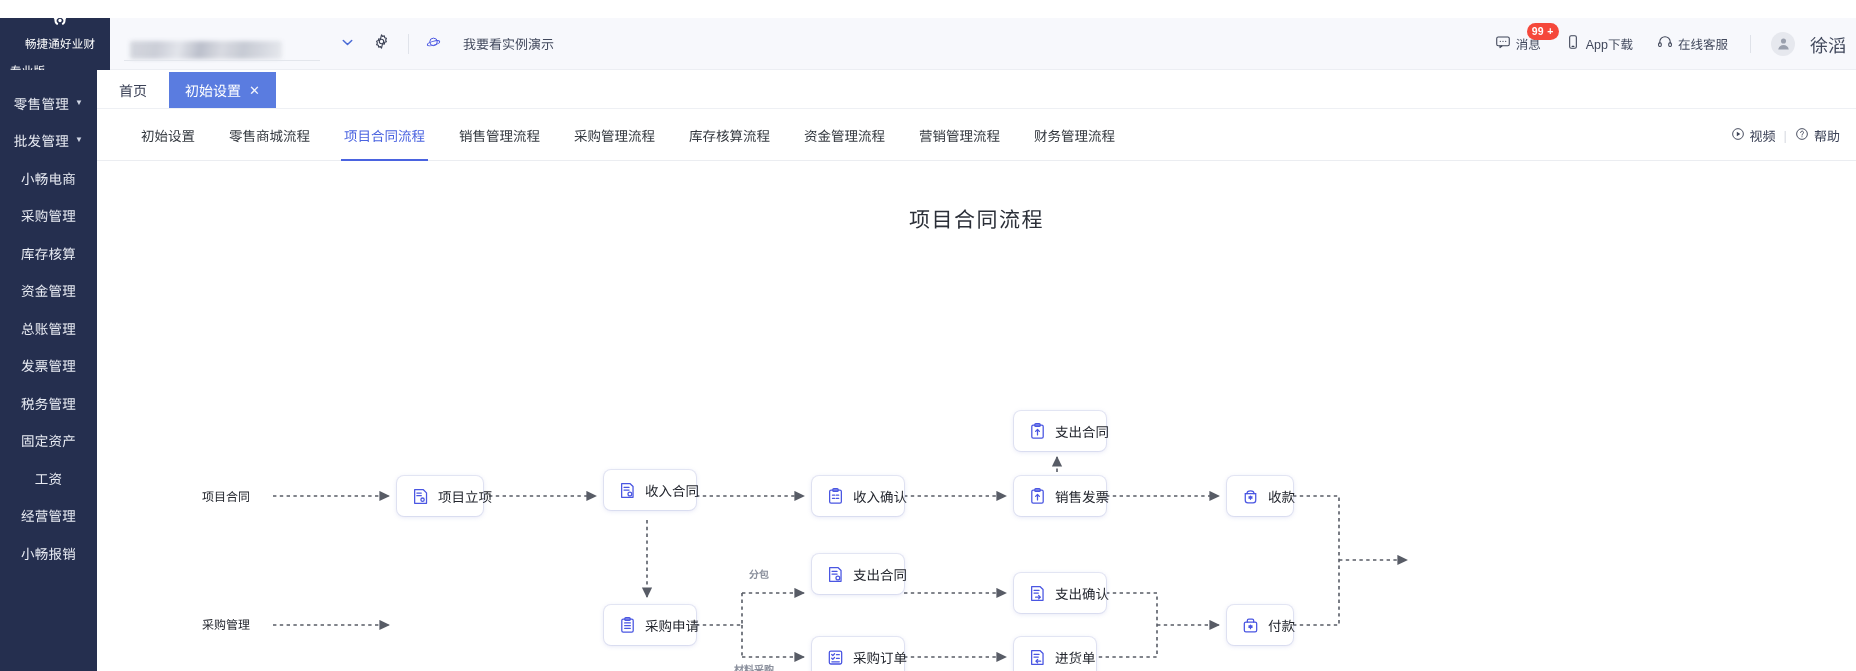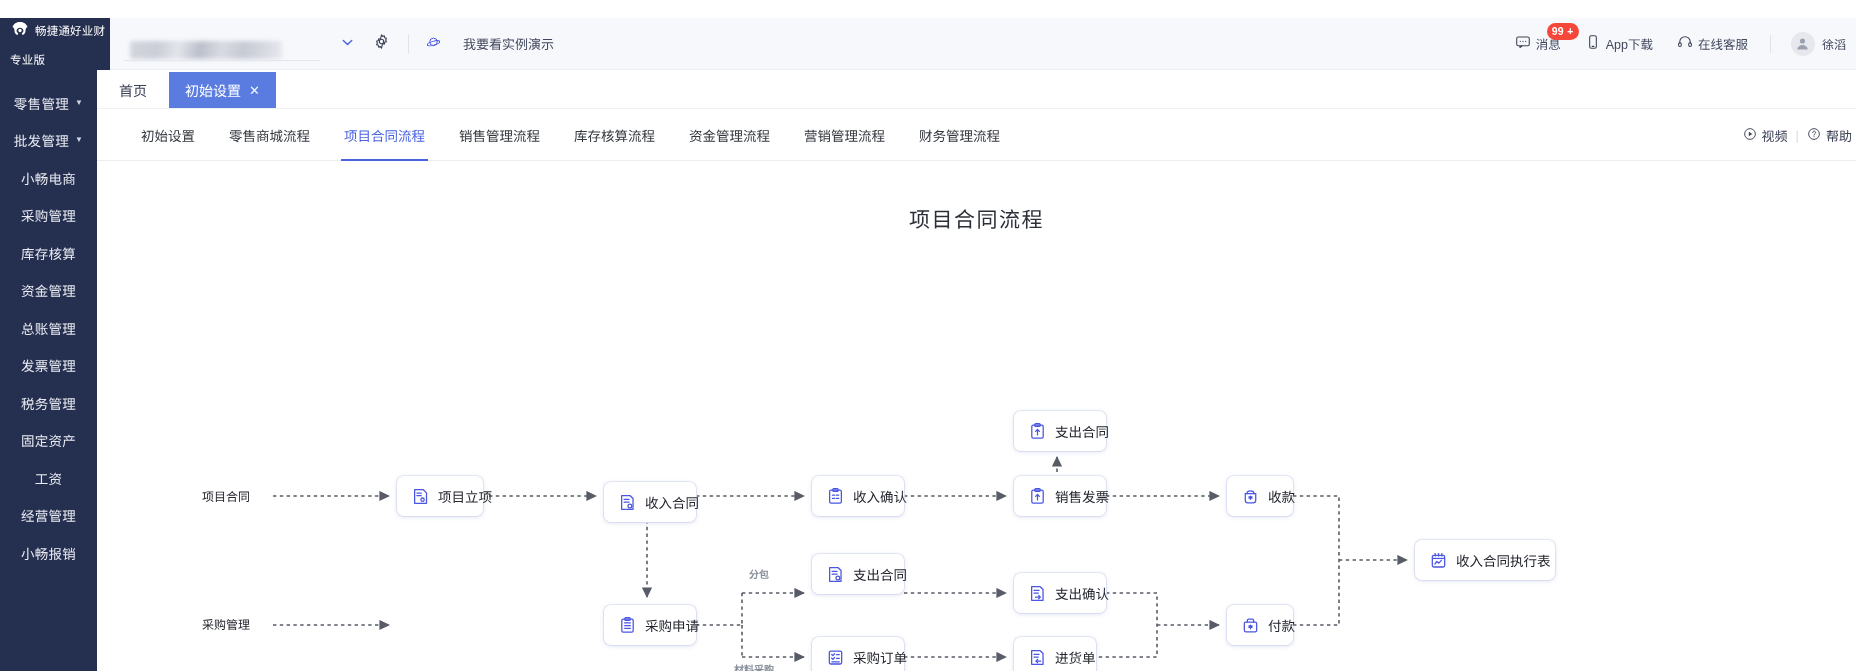--- a/index.html
+++ b/index.html
@@ -17,21 +17,21 @@
     position: absolute; left: 0; top: 18px; width: 1856px; height: 52px;
     background: #f7f8fc;
     border-bottom: 1px solid #eceef3;
     display: flex; align-items: center;
   }
   .logo-block {
     width: 110px; height: 52px; background: #252f4f;
     display: flex; flex-direction: column; justify-content: center;
     padding-left: 10px; flex: none;
   }
-  .logo-row { display: flex; align-items: center; gap: 5px; }
+  .logo-row { display: flex; align-items: center; gap: 5px; flex-direction: column; }
   .logo-mark {
     width: 20px; height: 20px; flex: none;
     display: flex; align-items: center; justify-content: center;
   }
   .logo-name { color: #fff; font-size: 11.5px; white-space: nowrap; letter-spacing: .2px; }
   .logo-sub { color: #fff; font-size: 11.5px; margin-top: 11px; letter-spacing:.2px; }
 
   .search-wrap {
     flex: none; width: 200px; margin-left: 14px; position: relative;
     height: 30px; display:flex; align-items:flex-end;
@@ -63,21 +63,21 @@
   .badge99 {
     position:absolute; left: 18px; top: -11px;
     background:#f5483b; color:#fff; font-size:10.5px; line-height:1;
     padding: 3px 5px 3.5px; border-radius: 9px; font-weight:bold; letter-spacing:.3px;margin-left:14px;
   }
   .tr-sep { width:1px; height:18px; background:#dfe2e9; margin-left: 22px; }
   .avatar {
     width:24px; height:24px; border-radius:50%; background:#e6e8ee;
     display:flex; align-items:center; justify-content:center; margin-left: 20px; flex:none;
   }
-  .user-name { font-size:12px; color:#41485c; margin-left:7px; white-space:nowrap; }
+  .user-name { font-size:18px; color:#41485c; margin-left:15px; white-space:nowrap; }
 
   
   .sidebar {
     position:absolute; left:0; top:70px; width:97px; height:601px;
     background:#252f4f; padding-top: 14px;
   }
   .side-item {
     height: 37.5px; display:flex; align-items:center; justify-content:center;
     color:#e7eaf2; font-size:13.5px; gap:6px; cursor:pointer; letter-spacing:.3px;
   }
@@ -110,21 +110,21 @@
     display:flex; align-items:center; cursor:pointer; position:relative;
     white-space:nowrap;
   }
   .subtab.active { color:#4a63e0; }
   .subtab.active::after {
     content:""; position:absolute; left:14px; right:14px; bottom:0;
     height:2px; background:#4a63e0;
   }
   .subnav-right {
     position:absolute; right:0; top:0; height:52px; display:flex; align-items:center;
-    gap:0; font-size:13px; color:#3c4257; padding-right: 4px;
+    gap:0; font-size:13px; color:#3c4257; padding-right: 16px;
   }
   .snr-item { display:flex; align-items:center; gap:5px; white-space:nowrap; }
   .snr-sep { margin: 0 8px; color:#d8dbe2; }
 
   .page-title {
     text-align:center; font-size:21px; color:#2b2f38; margin-top: 42px; letter-spacing:1.5px;
   }
 
   
   .canvas { position:relative; width:1759px; height:440px; margin-top: 8px; }
@@ -304,20 +304,23 @@
           <span>初始设置</span>
         </div>
       <div class="subtab">
           <span>零售商城流程</span>
         </div>
       <div class="subtab active">
           <span>项目合同流程</span>
         </div>
       <div class="subtab">
           <span>销售管理流程</span>
+        </div>
+      <div class="subtab">
+          <span>采购管理流程</span>
         </div>
       <div class="subtab">
           <span>库存核算流程</span>
         </div>
       <div class="subtab">
           <span>资金管理流程</span>
         </div>
       <div class="subtab">
           <span>营销管理流程</span>
         </div>
@@ -424,21 +427,21 @@
           <svg viewBox="0 0 24 24" width="19" height="19" fill="none" stroke="#4a56e2" stroke-width="1.6">
             <path d="M4.6 3.4h11l4 4v13.2H4.6z" stroke-linejoin="round"></path>
             <line x1="7.4" y1="7.6" x2="13" y2="7.6" stroke-linecap="round"></line>
             <line x1="7.4" y1="11" x2="13" y2="11" stroke-linecap="round"></line>
             <circle cx="14.6" cy="16" r="2.1"></circle>
           </svg>
         </span>
         <span>项目立项</span>
       </div>
 
-      <div class="node" style="left:507px;top:241px;width:92px">
+      <div class="node" style="left:507px;top:229px;width:92px">
         <span class="ic">
           <svg viewBox="0 0 24 24" width="19" height="19" fill="none" stroke="#4a56e2" stroke-width="1.6">
             <path d="M4.6 3.4h10.8l3.6 3.6v13.6H4.6z" stroke-linejoin="round"></path>
             <line x1="7.6" y1="8" x2="14" y2="8" stroke-linecap="round"></line>
             <line x1="7.6" y1="11.4" x2="14" y2="11.4" stroke-linecap="round"></line>
             <circle cx="15" cy="16.4" r="2.4"></circle>
           </svg>
         </span>
         <span>收入合同</span>
       </div>
@@ -483,33 +486,20 @@
         <span class="ic">
           <svg viewBox="0 0 24 24" width="19" height="19" fill="none" stroke="#4a56e2" stroke-width="1.6">
             <path d="M5.4 8.4h13.2v8.2a3.4 3.4 0 01-3.4 3.4H8.8a3.4 3.4 0 01-3.4-3.4z"></path>
             <path d="M7.6 8.4c0-2.2 2-3.4 4.4-3.4s4.4 1.2 4.4 3.4" stroke-linecap="round"></path>
             <path d="M12 11.4v4.2M10 12.4h4M10 14h4" stroke-linecap="round"></path>
           </svg>
         </span>
         <span>收款</span>
       </div>
 
-      <div class="node" style="left:1318px;top:299px;width:140px">
-        <span class="ic">
-          <svg viewBox="0 0 24 24" width="19" height="19" fill="none" stroke="#4a56e2" stroke-width="1.6">
-            <rect x="4.2" y="5.4" width="15.6" height="14.8" rx="1.8"></rect>
-            <line x1="4.2" y1="9.4" x2="19.8" y2="9.4"></line>
-            <line x1="7.8" y1="3.2" x2="7.8" y2="6.4" stroke-linecap="round"></line>
-            <line x1="12" y1="3.2" x2="12" y2="6.4" stroke-linecap="round"></line>
-            <line x1="16.2" y1="3.2" x2="16.2" y2="6.4" stroke-linecap="round"></line>
-            <path d="M7.4 16.4l2.6-3.2 2.4 2.2 3.2-3.6" stroke-linecap="round" stroke-linejoin="round"></path>
-          </svg>
-        </span>
-        <span>收入合同执行表</span>
-      </div>
 
       <div class="node" style="left:507px;top:364px;width:92px">
         <span class="ic">
           <svg viewBox="0 0 24 24" width="19" height="19" fill="none" stroke="#4a56e2" stroke-width="1.6">
             <rect x="4.8" y="4" width="14.4" height="16.4" rx="1.8"></rect>
             <rect x="8.6" y="2.2" width="6.8" height="3.4" rx="1.2"></rect>
             <line x1="8.4" y1="12.2" x2="15.6" y2="12.2" stroke-linecap="round"></line>
             <line x1="8.4" y1="15.6" x2="15.6" y2="15.6" stroke-linecap="round"></line>
             <line x1="8.4" y1="8.8" x2="15.6" y2="8.8" stroke-linecap="round"></line>
           </svg>

